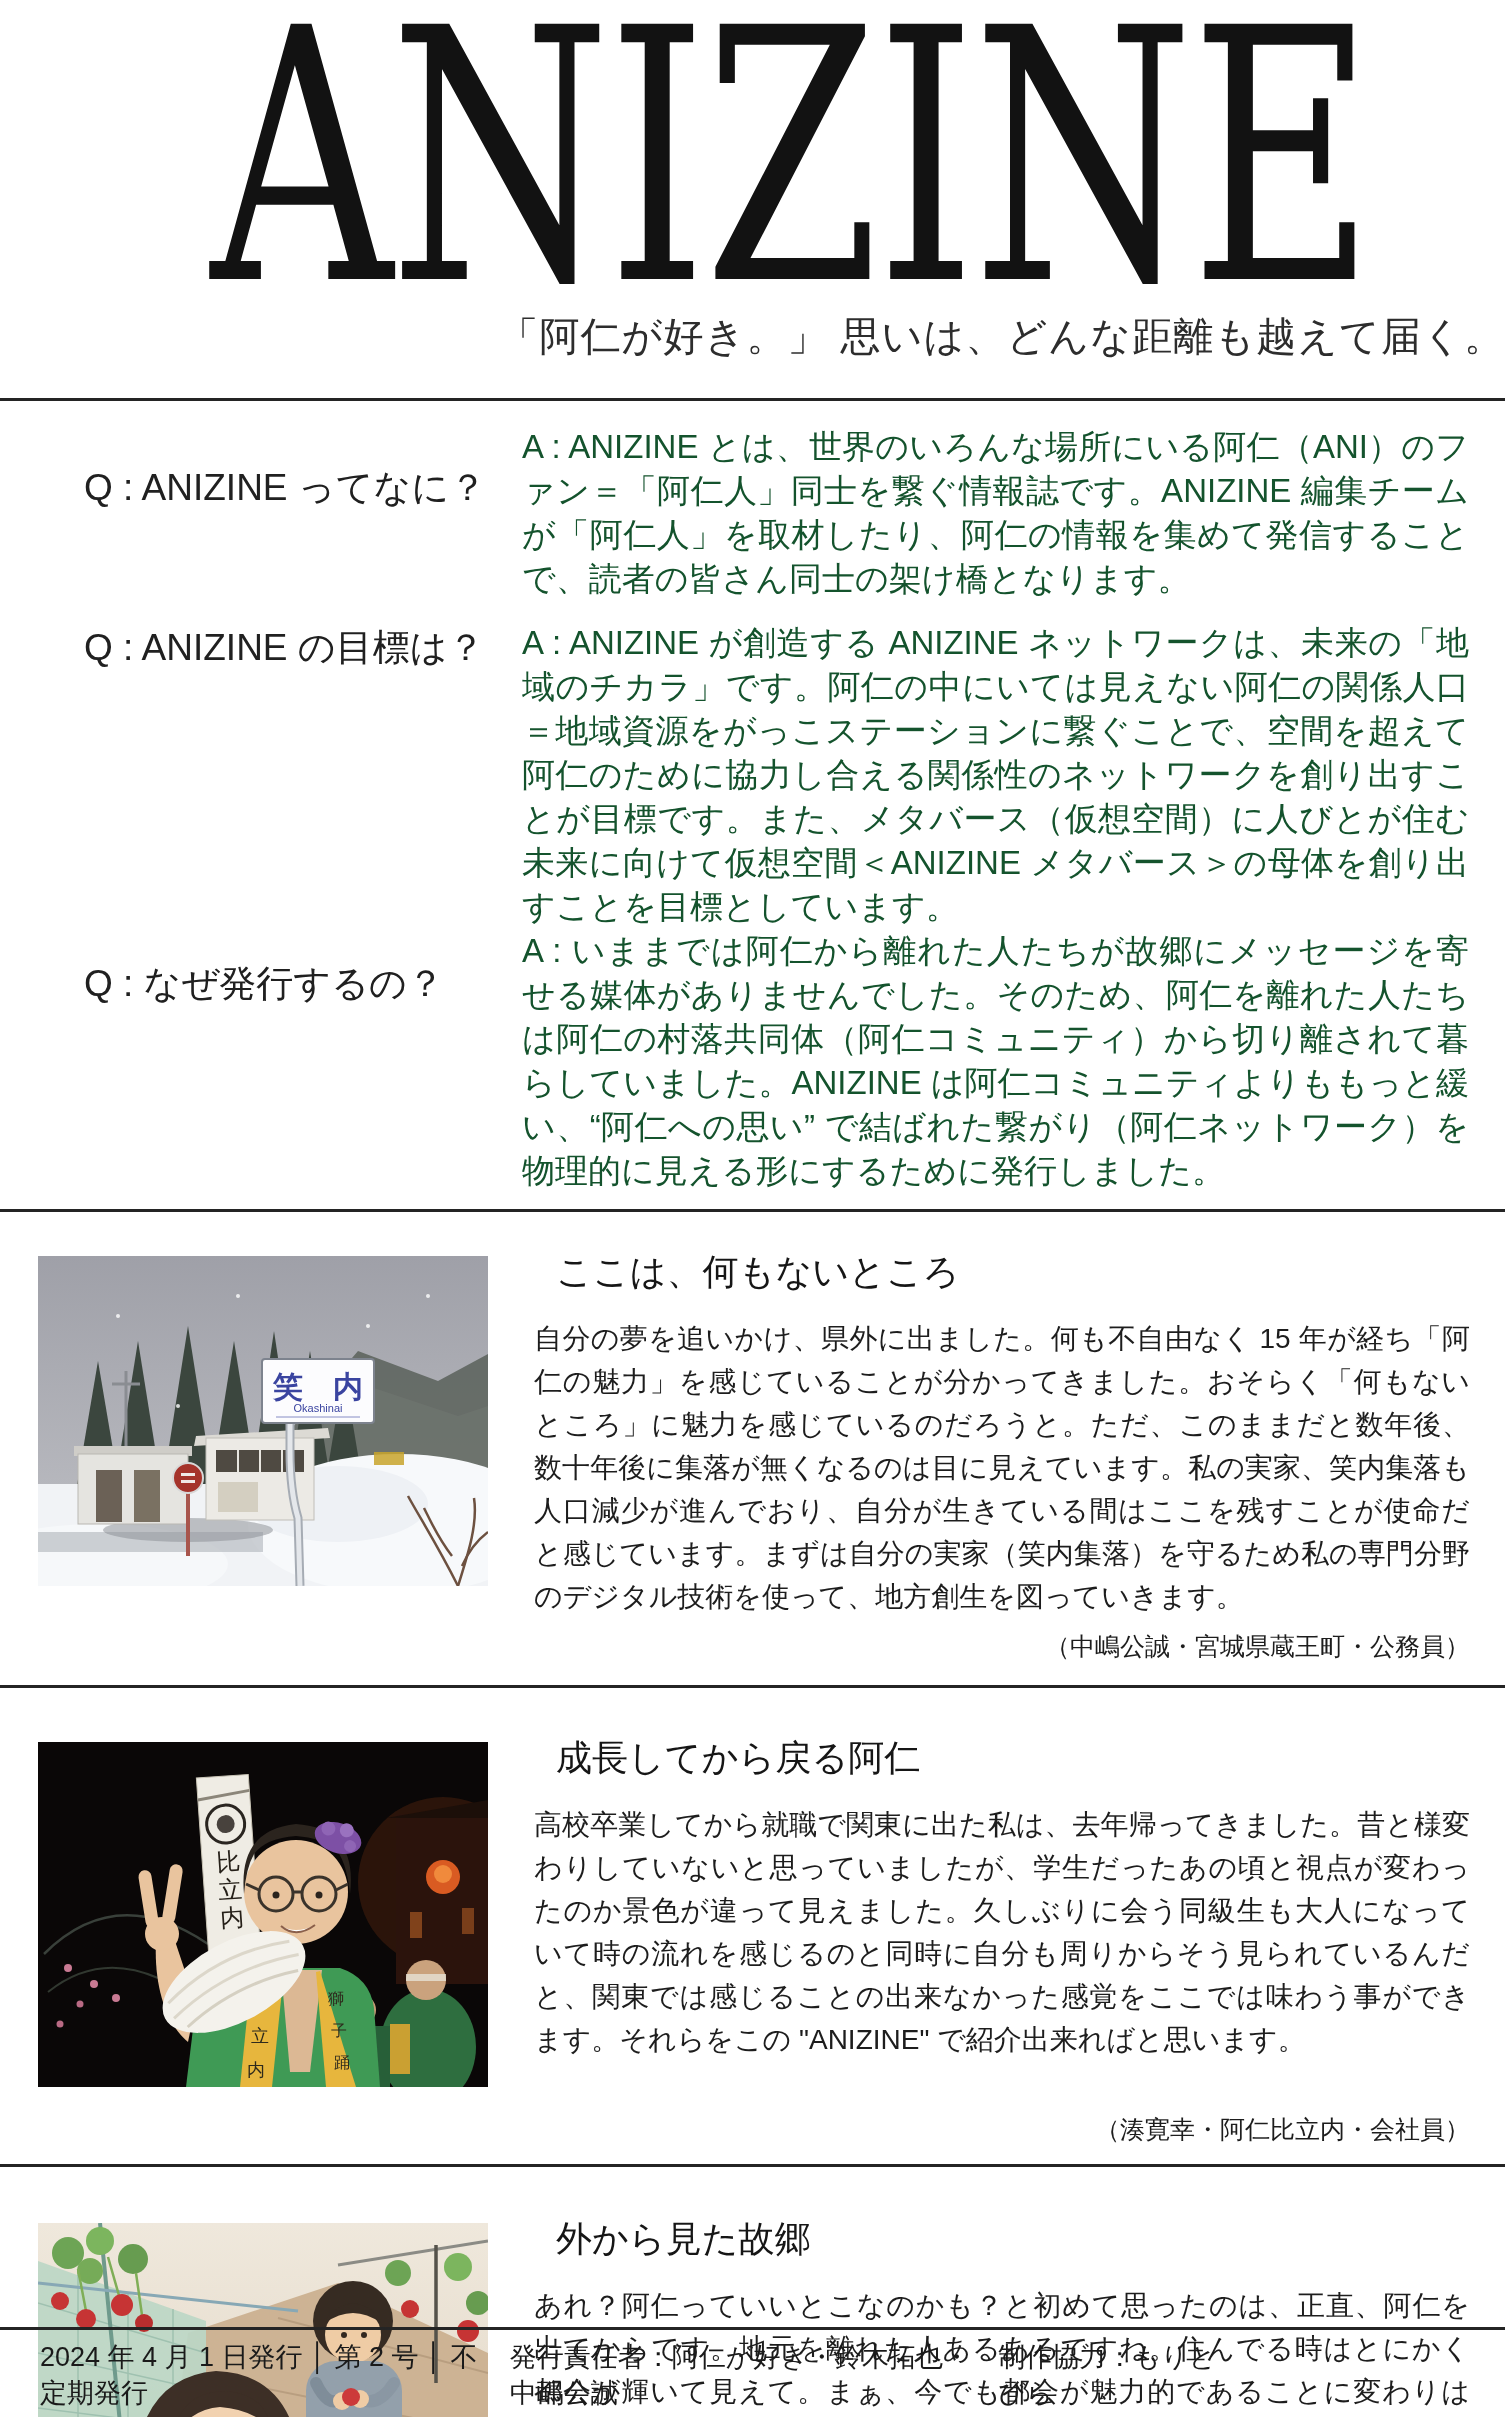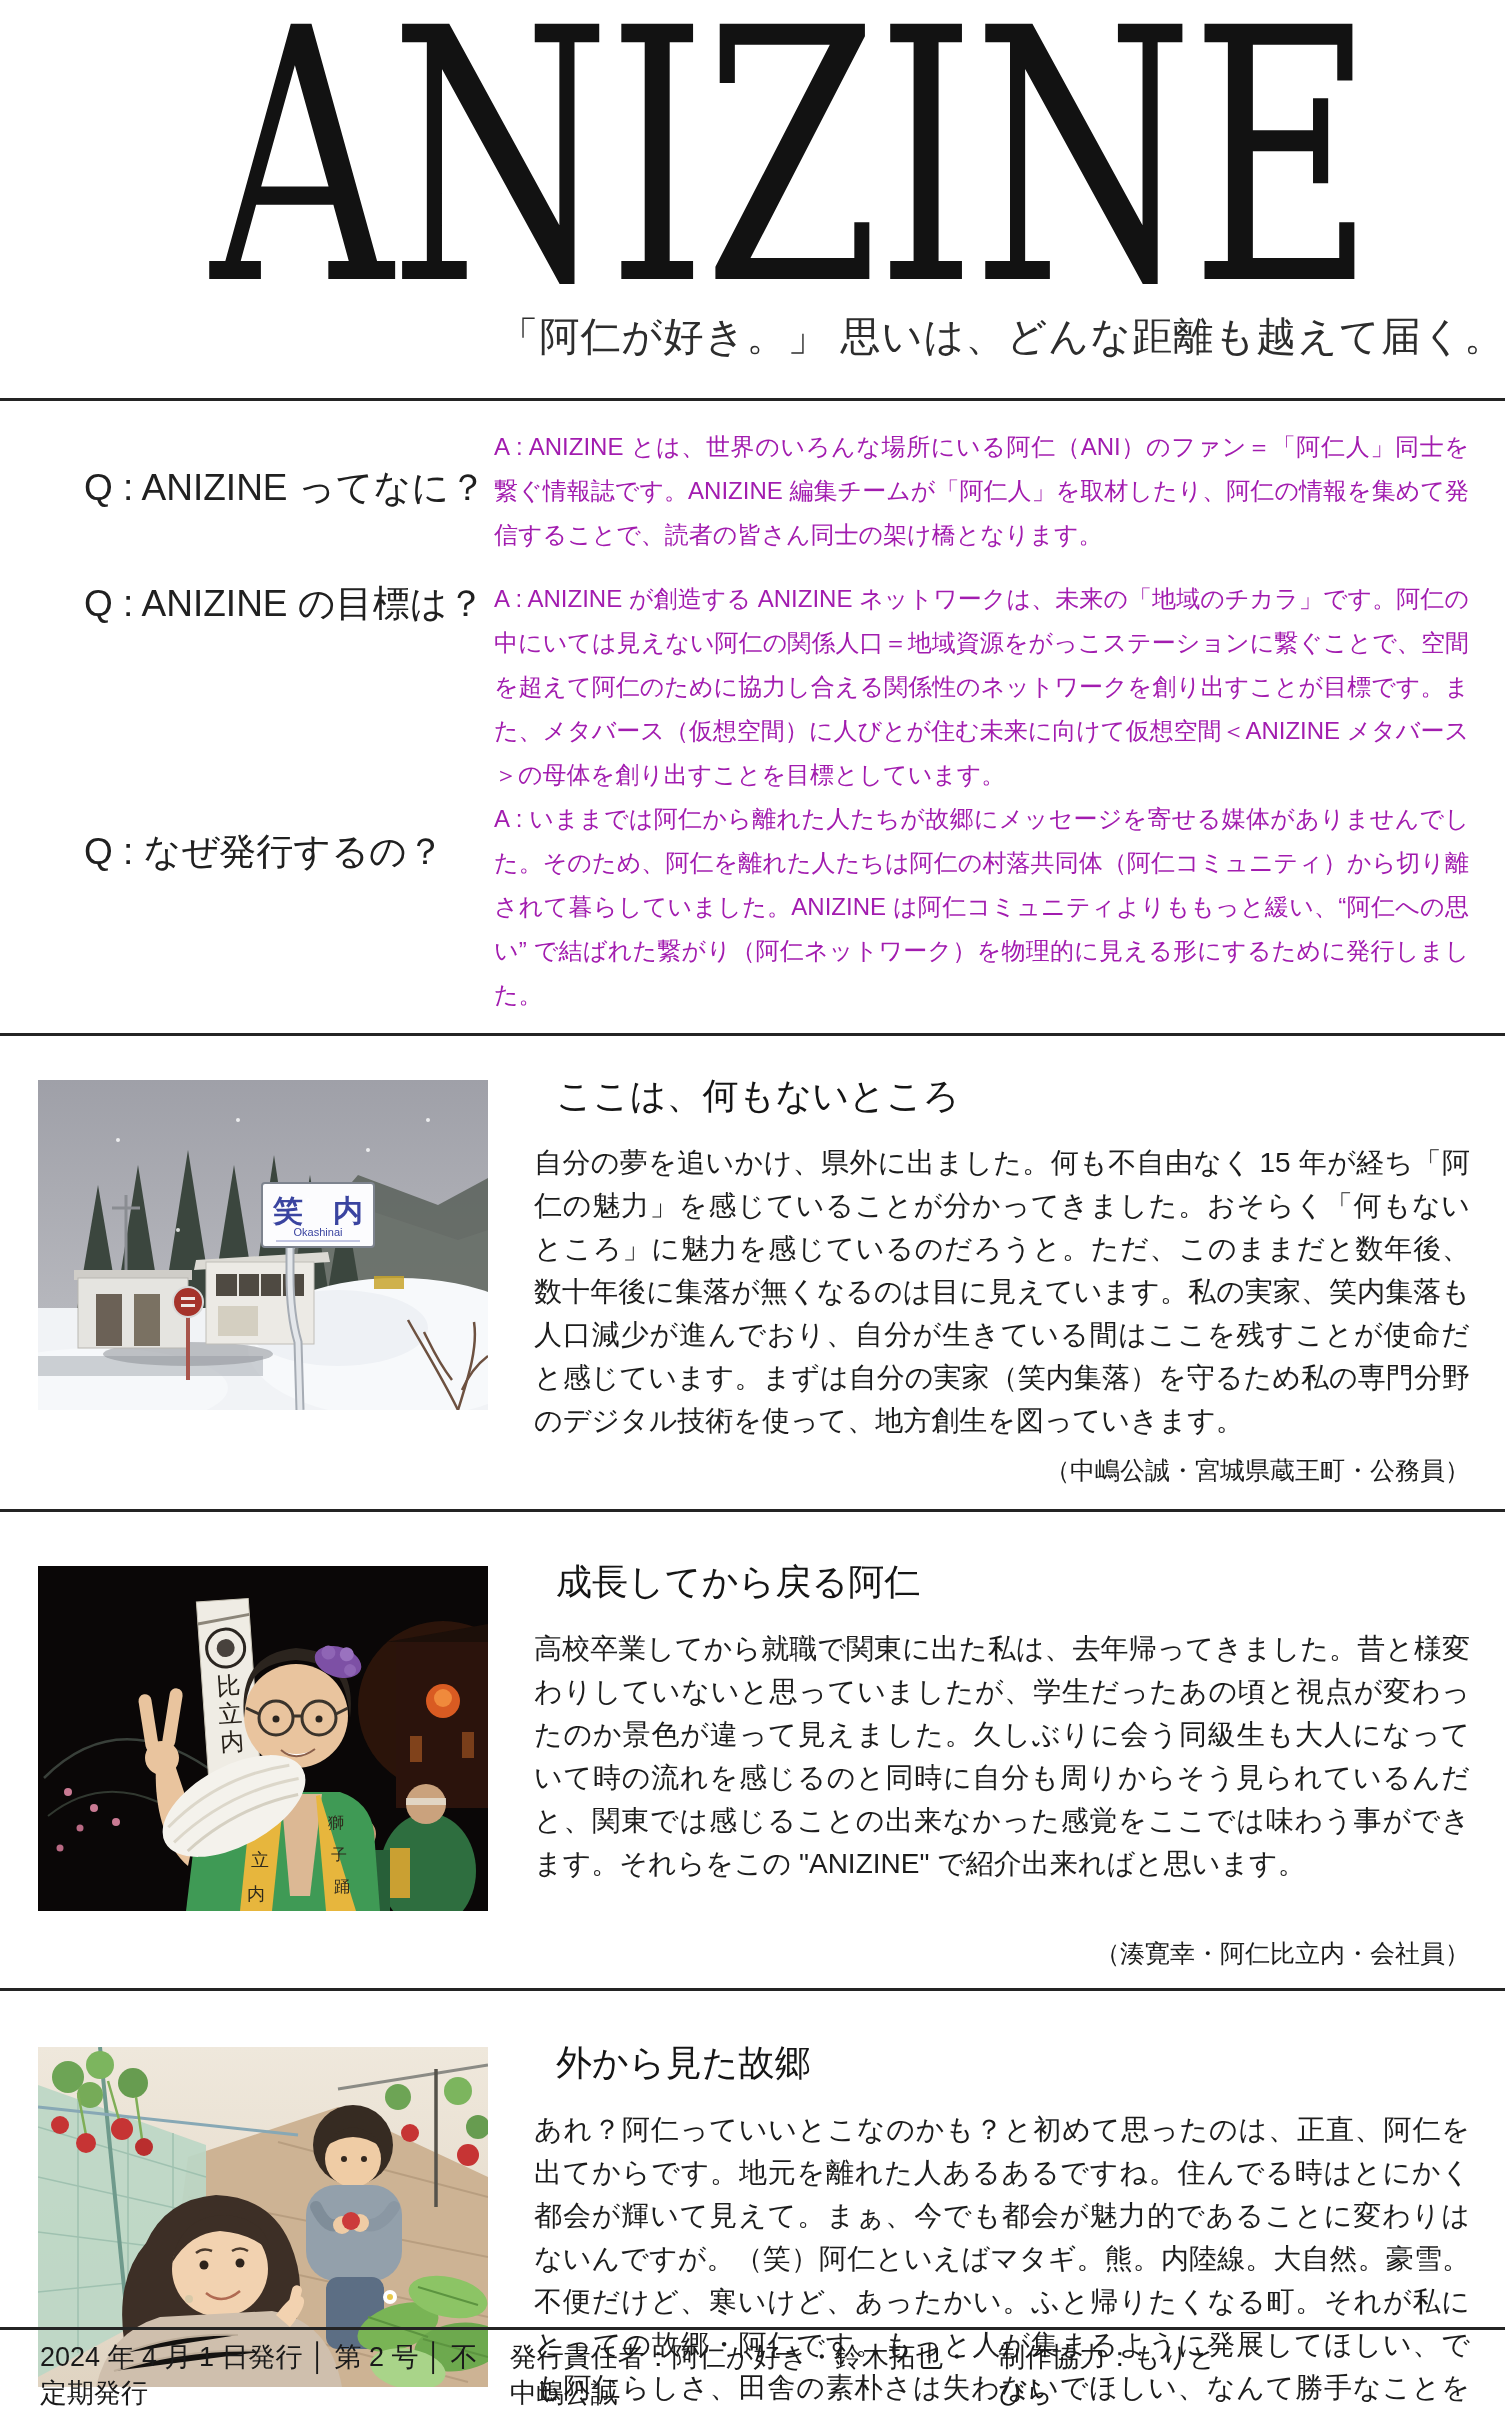--- a/index.html
+++ b/index.html
@@ -38,21 +38,21 @@
   .rule-mid { margin-top: 12px; }
   .rule-a1 { margin-top: 22px; }
   .rule-a2 { margin-top: 18px; }
   
   .qa { padding: 24px 36px 0 84px; }
   .qa-row { display: grid; grid-template-columns: 410px 1fr; }
   .qa-q { font-size: 37px; color: #202020; }
   .qa-row1 .qa-q { padding-top: 38px; }
   .qa-row2 .qa-q { padding-top: 30px; }
   .qa-row3 .qa-q { padding-top: 2px; }
-  .qa-a { font-size: 24px; line-height: 44px; text-align: justify; color: #a21caf; }
+  .qa-a { font-size: 33px; line-height: 44px; text-align: justify; color: #14532d; margin-left: 28px; }
   .qa-row1 { margin-bottom: 20px; }
   .qa-row2 { margin-bottom: 16px; }
   
   .article { display: flex; gap: 46px; padding: 0 35px 0 38px; align-items: flex-start; }
   .article-1 { margin-top: 32px; min-height: 356px; }
   .article-2 { margin-top: 42px; min-height: 352px; }
   .article-3 { margin-top: 44px; }
   .photo { flex: 0 0 450px; line-height: 0; margin-top: 12px; }
   .photo svg { display: block; }
   .atext { flex: 1; min-width: 0; }

